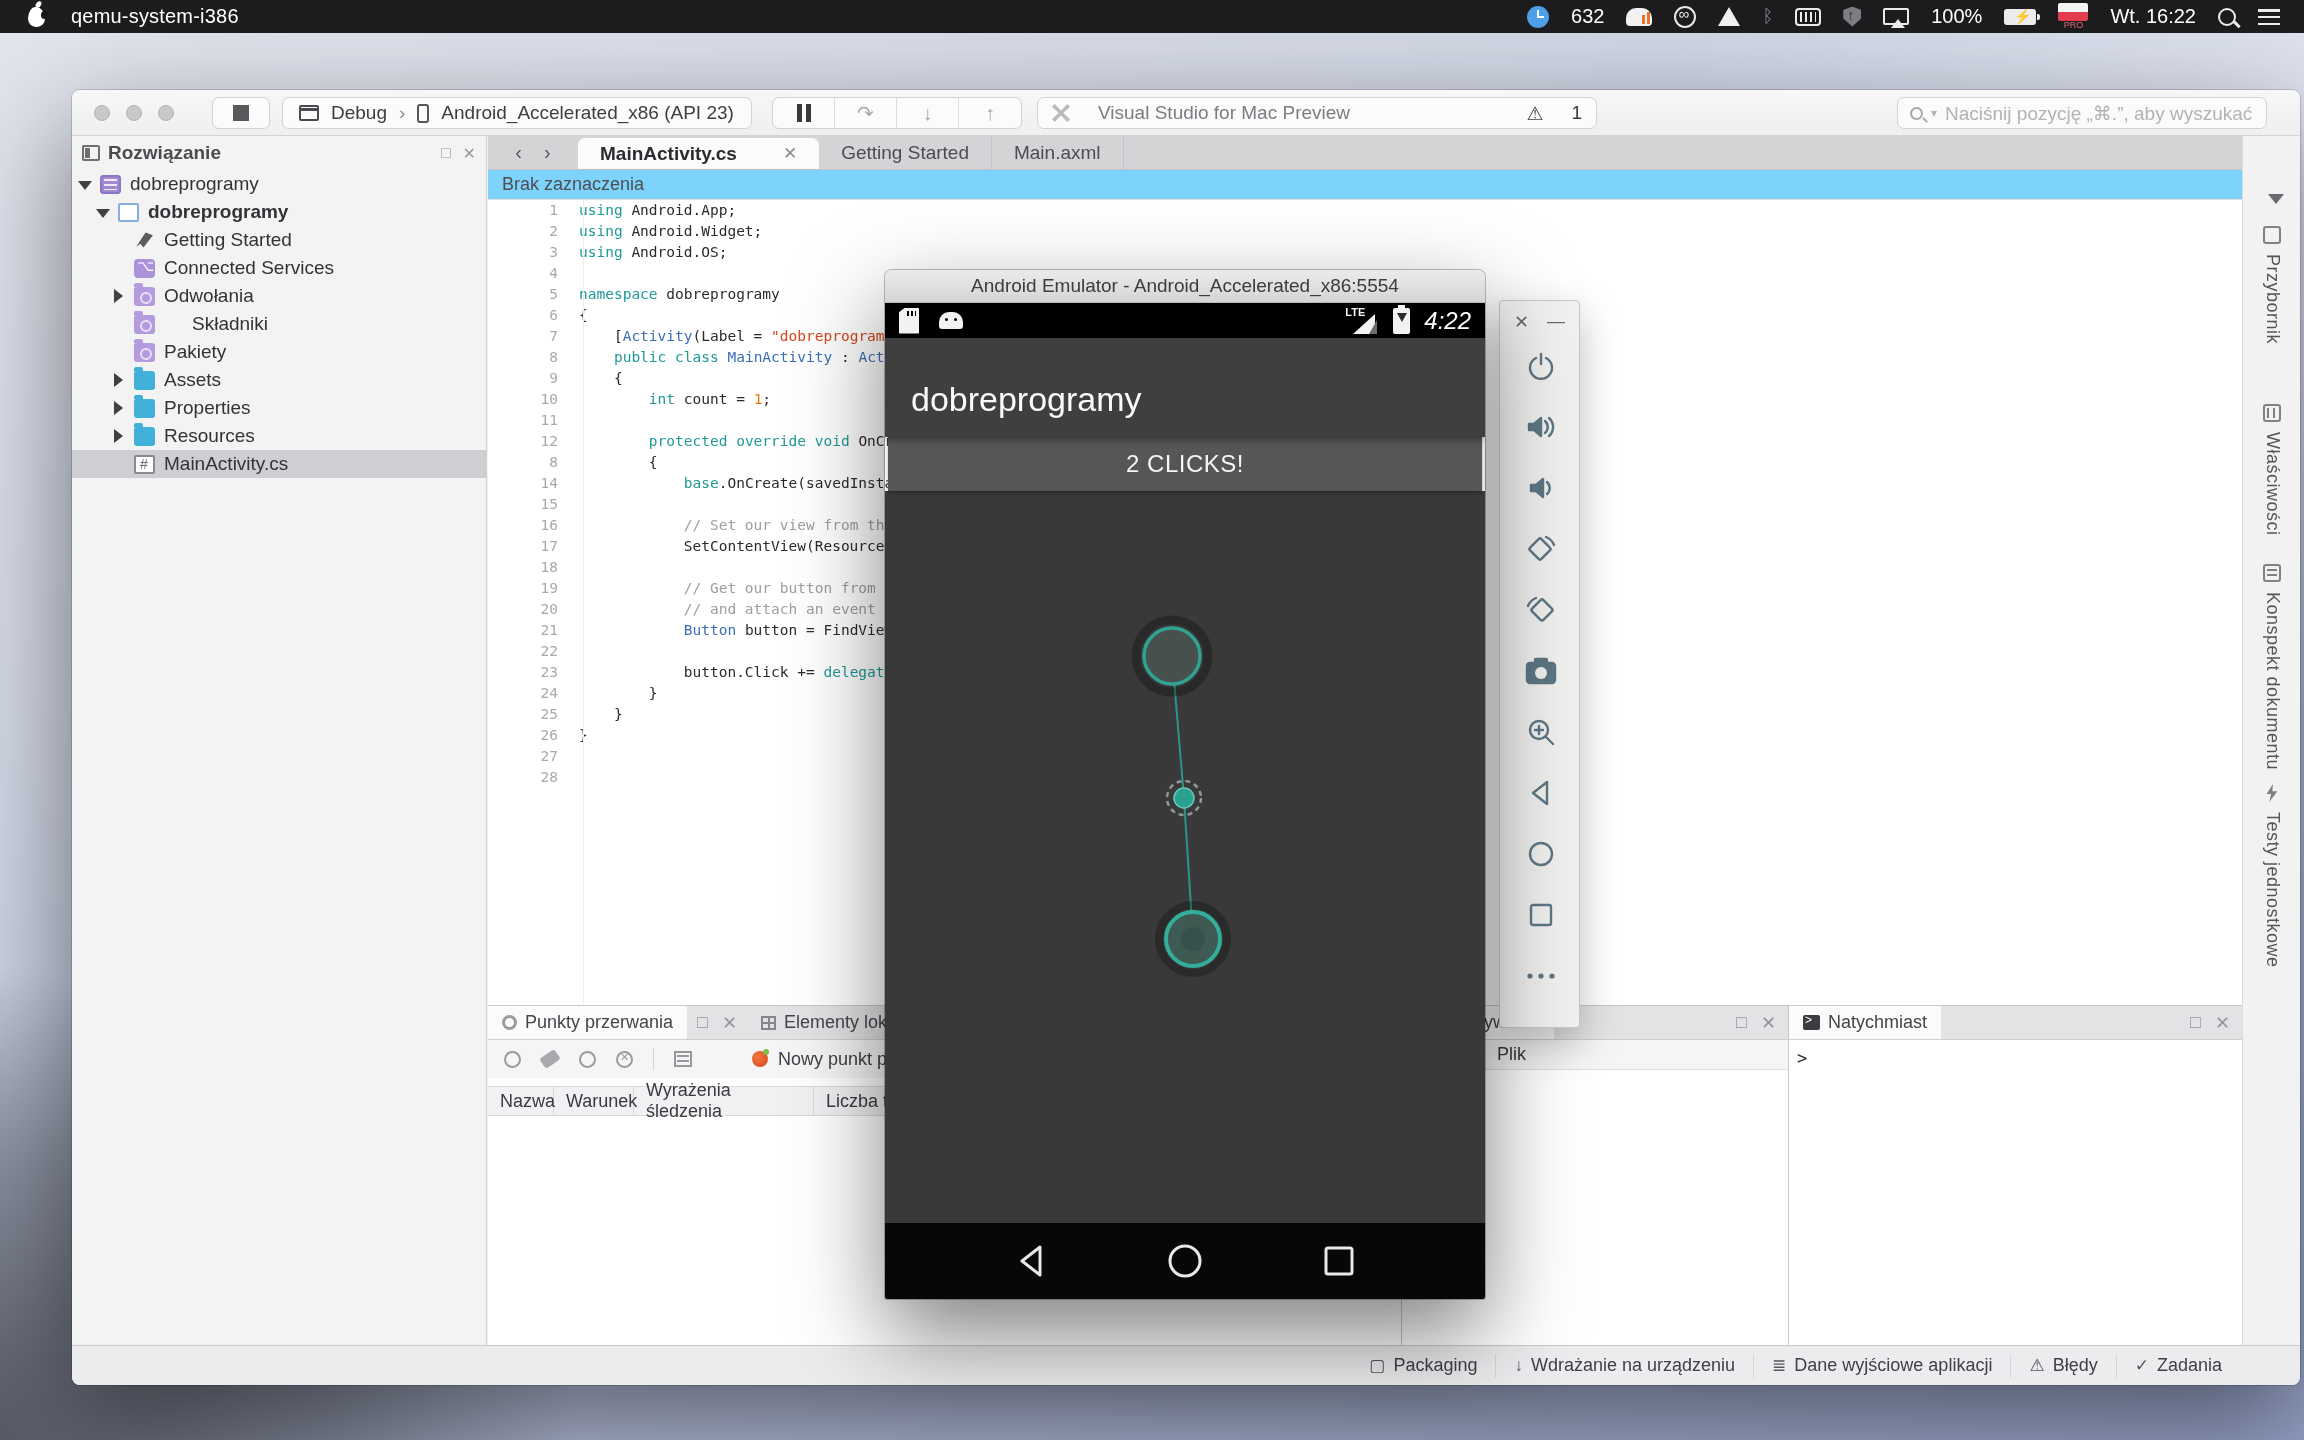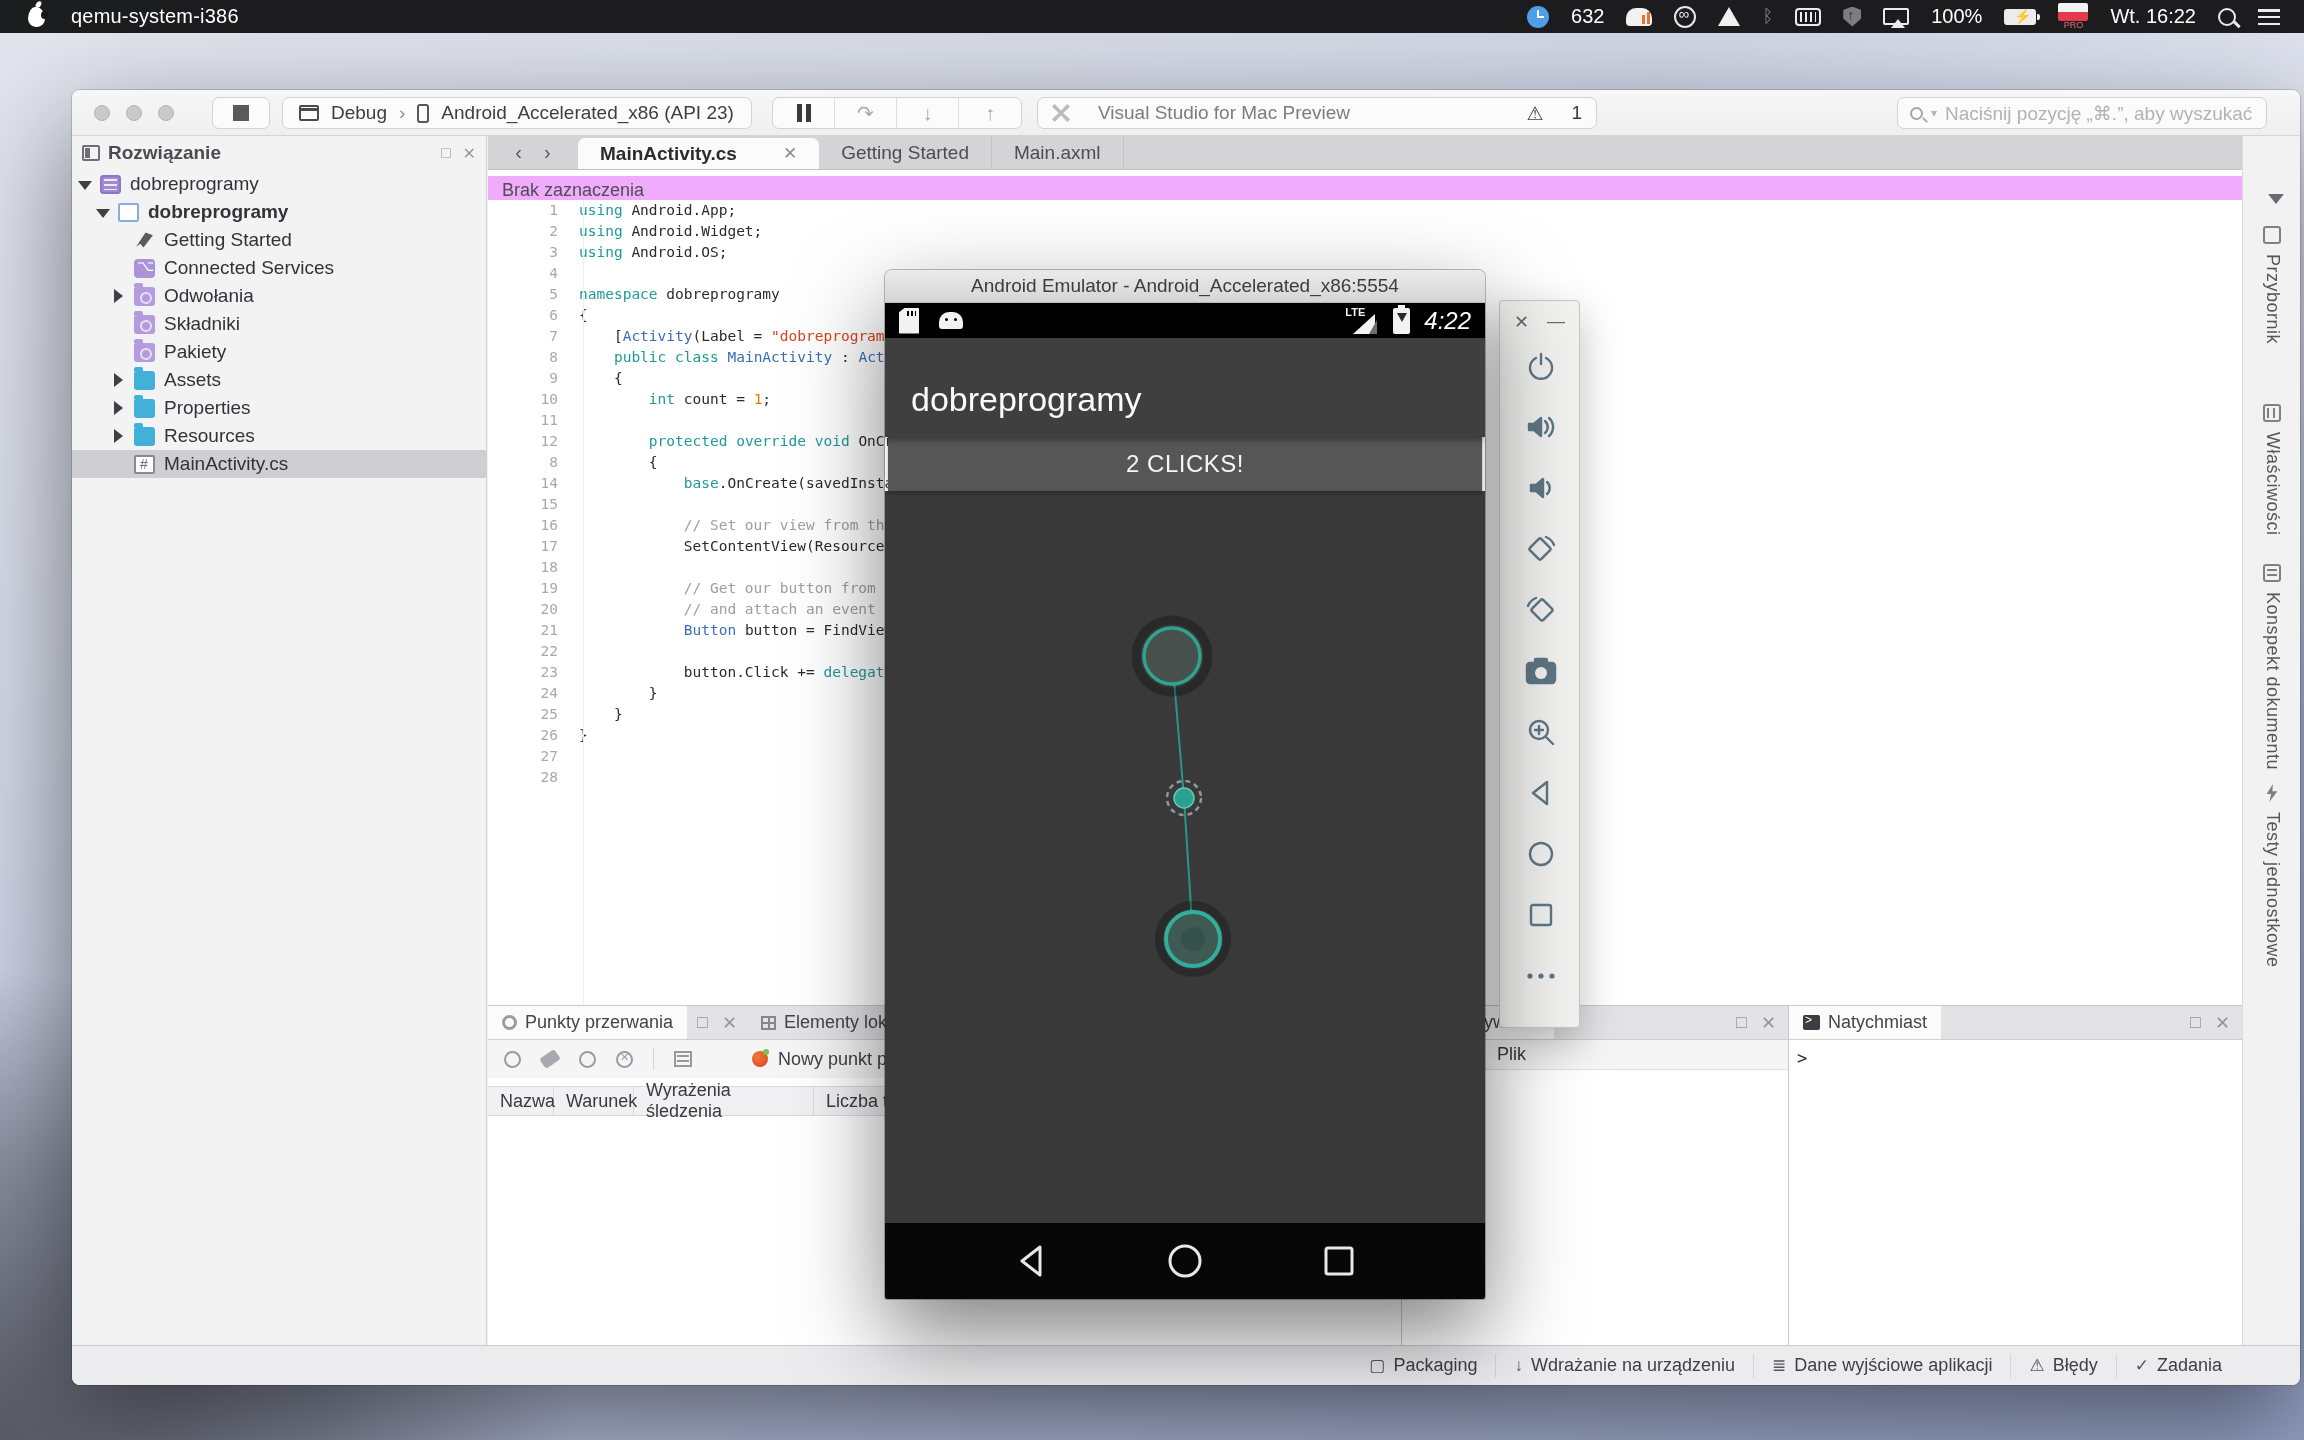--- a/index.html
+++ b/index.html
@@ -97,21 +97,21 @@
   .icon-cs { background:#fff; border:2px solid #8a8a90; border-radius:2px; }
   .icon-cs:before { content:"#"; position:absolute; left:4px; top:-1px; font-size:14px; color:#6b6b70; }
 
   
   .editor-zone { position:absolute; left:416px; top:46px; width:1754px; height:869px; background:#fff; }
   .tabbar { position:absolute; left:0; top:0; width:100%; height:34px; background:#d4d4d7; border-bottom:1px solid #c2c2c6; display:flex; }
   .tab-nav { width:90px; display:flex; align-items:center; justify-content:center; gap:22px; color:#56565c; font-size:20px; }
   .tab { display:flex; align-items:center; padding:0 22px; font-size:19px; color:#4c4c52; border-right:1px solid #c2c2c6; position:relative; }
   .tab.active { background:#fbfbfc; color:#2c2c30; border-radius:7px 7px 0 0; border-right:none; margin-top:2px; }
   .tab .close { margin-left:46px; color:#8d8d93; font-size:17px; }
-  .crumbbar { position:absolute; left:0; top:40px; width:100%; height:30px; background:#f0abfc; border-bottom:1px solid #e3e3e6;
+  .crumbbar { position:absolute; left:0; top:34px; width:100%; height:30px; background:#7dd3fc; border-bottom:1px solid #e3e3e6;
     display:flex; align-items:center; padding-left:14px; font-size:18px; color:#4e4e54; }
   .code { position:absolute; left:0; top:64px; width:100%; height:805px; background:#fff;
     font-family:"DejaVu Sans Mono",monospace; font-size:14.5px; }
   .code .gutterline { position:absolute; left:95px; top:0; width:1px; height:100%; background:#ededef; }
   .cl { height:21px; line-height:21px; white-space:pre; display:flex; }
   .ln { width:70px; text-align:right; color:#a9a9ad; flex:0 0 70px; }
   .ct { padding-left:21px; }
   .tok-p { color:#2b2b2e; } .tok-k { color:#1f9a98; } .tok-t { color:#3a6fb5; }
   .tok-s { color:#d5461f; } .tok-n { color:#e07c00; } .tok-c { color:#9e9ea2; }
 
@@ -296,21 +296,21 @@
       <span class="ticon icon-plug" style="left:62px"></span>
       <span style="margin-left:92px">Connected Services</span>
     </div>
     <div class="trow">
       <span class="arr right" style="left:42px"></span>
       <span class="ticon folder purple" style="left:62px"></span>
       <span style="margin-left:92px">Odwołania</span>
     </div>
     <div class="trow">
       <span class="ticon folder purple" style="left:62px"></span>
-      <span style="margin-left:92px">Składniki</span>
+      <span style="margin-left:120px">Składniki</span>
     </div>
     <div class="trow">
       <span class="ticon folder purple" style="left:62px"></span>
       <span style="margin-left:92px">Pakiety</span>
     </div>
     <div class="trow">
       <span class="arr right" style="left:42px"></span>
       <span class="ticon folder blue" style="left:62px"></span>
       <span style="margin-left:92px">Assets</span>
     </div>

